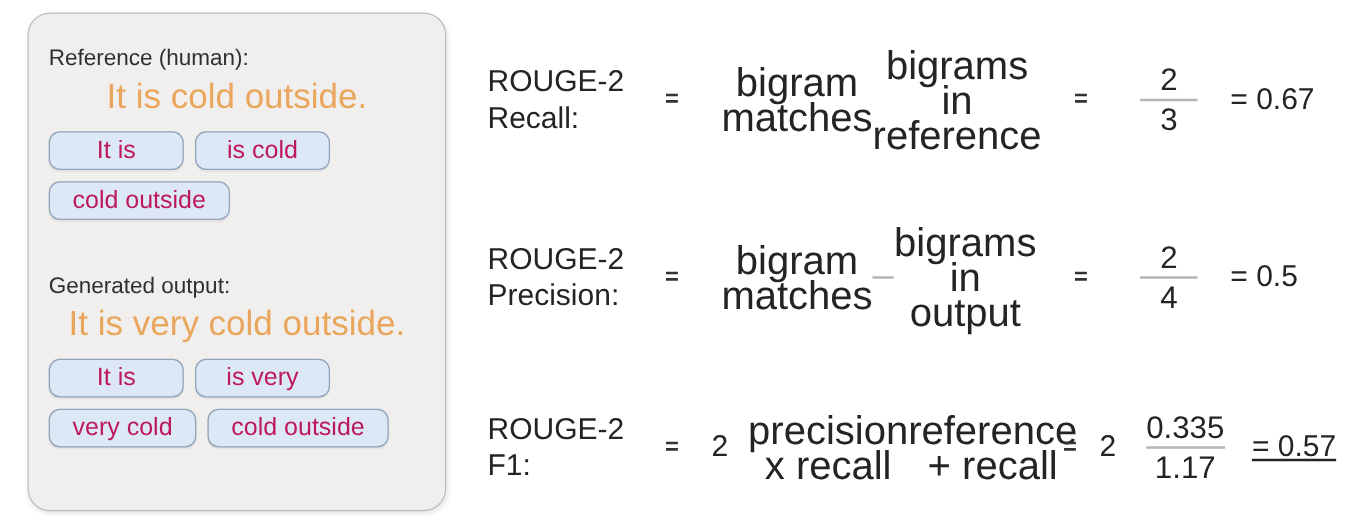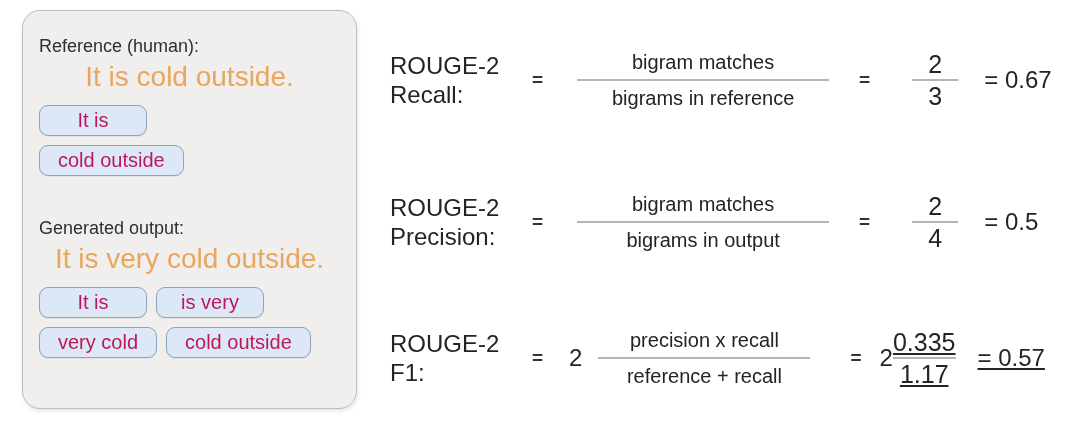--- a/index.html
+++ b/index.html
@@ -47,47 +47,48 @@
   .row1 { top: 42px; }
   .row2 { top: 184px; }
   .row3 { top: 320px; }
 
   .flabel { width: 142px; font-size: 24px; line-height: 29px; color: #242424; }
   .eq { font-size: 19px; font-weight: 700; color: #333333; }
   .eq2 { margin-left: 30px; }
   .row3 .eq2 { margin-left: 40px; }
 
   .frac {
-    display: flex; flex-direction: column; 
-    text-align: center; font-size: 20px; line-height: 28px;
+    display: flex; align-items: center;
+    text-align: center; font-size: 32px; line-height: 28px;
     margin-left: 34px; width: 252px;
   }
   .row3 .frac { width: 212px; margin-left: 16px; }
   .bar { width: 100%; height: 2px; background: #b5b5b5; margin: 3px 0; }
 
   .vfrac {
     display: flex; flex-direction: column; align-items: center;
     font-size: 25px; line-height: 27px; margin-left: 42px;
   }
-  .row3 .vfrac { margin-left: 0; text-decoration: underline; }
+  .row3 .vfrac { margin-left: 24px; }
   .vbar { align-self: stretch; min-width: 46px; height: 2px; background: #b5b5b5; margin: 1px 0 2px 0; }
 
   .result { font-size: 24px; margin-left: 26px; white-space: nowrap; }
   .row3 .result { margin-left: 22px; text-decoration: underline; }
   .mult { font-size: 24px; margin-left: 26px; }
   .mult2 { font-size: 24px; margin-left: 18px; }
 </style>
 </head>
 <body>
 
 <div class="panel">
   <div class="plabel">Reference (human):</div>
   <div class="sentence">It is cold outside.</div>
   <div class="chips">
     <span class="chip">It is</span>
+    <span class="chip">is cold</span>
   </div>
   <div class="chips">
     <span class="chip">cold outside</span>
   </div>
 
   <div class="plabel gen">Generated output:</div>
   <div class="sentence">It is very cold outside.</div>
   <div class="chips">
     <span class="chip">It is</span>
     <span class="chip">is very</span>

